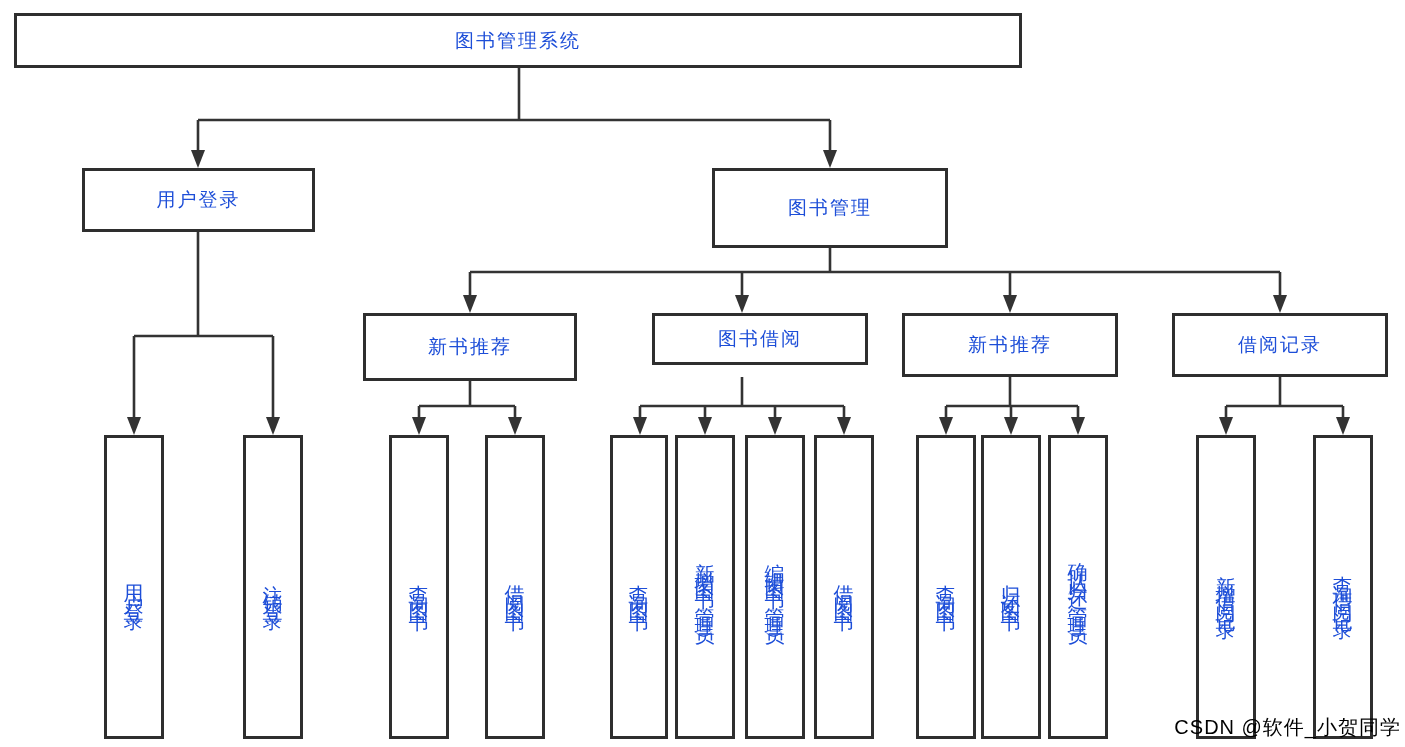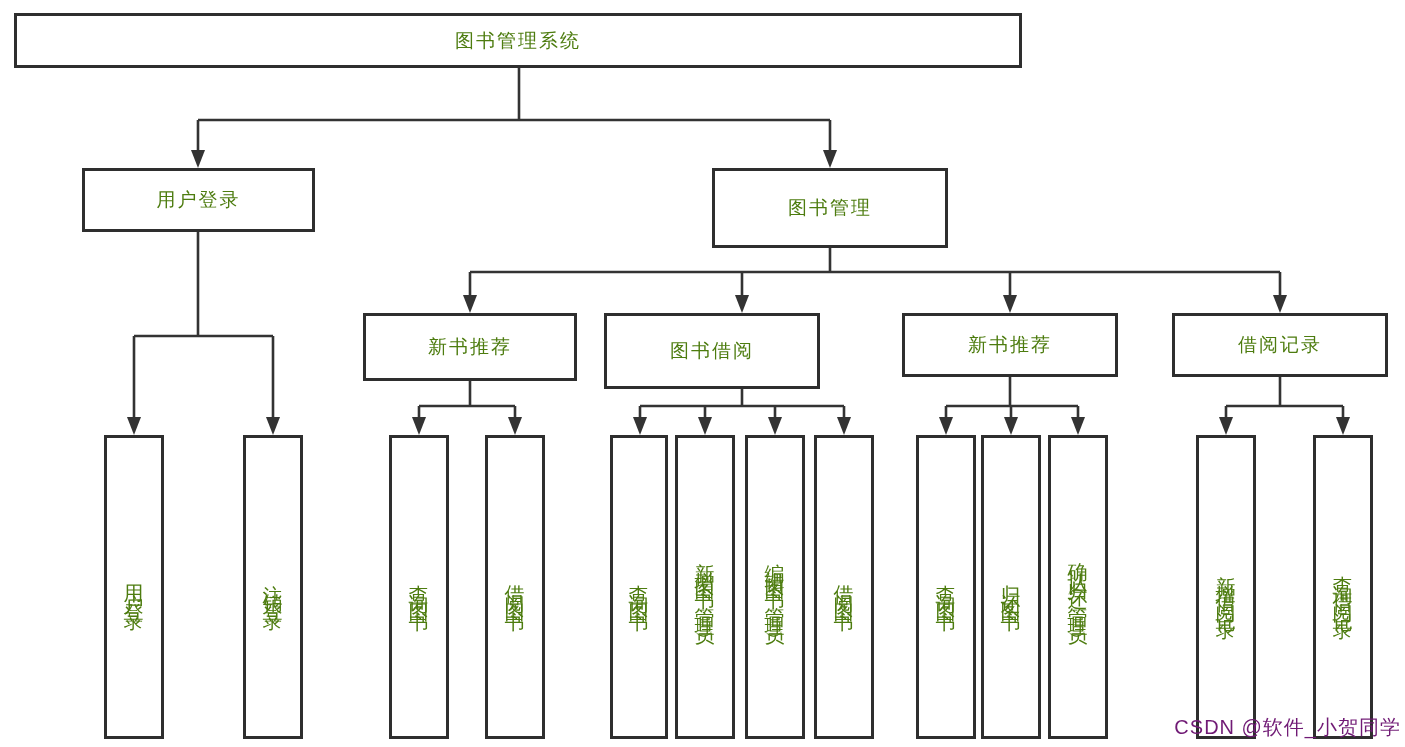--- a/index.html
+++ b/index.html
@@ -15,21 +15,21 @@
     width: 1405px; height: 747px;
     z-index: 0;
   }
   #connectors path { stroke: #333333; stroke-width: 2.6; fill: none; }
   #connectors polygon { fill: #333333; stroke: none; }
   .box {
     position: absolute;
     box-sizing: border-box;
     border: 3px solid #2e2e2e;
     background: #ffffff;
-    color: #4d7c0f;
+    color: #1d4ed8;
     display: flex;
     align-items: center;
     justify-content: center;
     z-index: 1;
   }
   .hbox {
     font-size: 19px;
     letter-spacing: 2px;
     white-space: nowrap;
   }
@@ -38,21 +38,21 @@
     text-orientation: upright;
     font-size: 20px;
     letter-spacing: 9px;
     line-height: 1;
   }
   #watermark {
     position: absolute;
     top: 714px;
     right: 4px;
     z-index: 2;
-    color: #701a75;
+    color: #000000;
     font-size: 20px;
     letter-spacing: 1px;
     white-space: nowrap;
   }
 </style>
 </head>
 <body>
 
 <svg id="connectors" viewBox="0 0 1405 747" xmlns="http://www.w3.org/2000/svg">
   <g>
@@ -96,21 +96,21 @@
     <polygon points="1336,417 1350,417 1343,435"></polygon>
   </g>
 </svg>
 
 <div class="box hbox" style="left:14px; top:13px; width:1008px; height:55px;">图书管理系统</div>
 
 <div class="box hbox" style="left:82px; top:168px; width:233px; height:64px;">用户登录</div>
 <div class="box hbox" style="left:712px; top:168px; width:236px; height:80px;">图书管理</div>
 
 <div class="box hbox" style="left:363px; top:313px; width:214px; height:68px;">新书推荐</div>
-<div class="box hbox" style="left:604px; top:313px; width:216px; height:76px;">图书借阅</div>
+<div class="box hbox" style="left:652px; top:313px; width:216px; height:52px;">图书借阅</div>
 <div class="box hbox" style="left:902px; top:313px; width:216px; height:64px;">新书推荐</div>
 <div class="box hbox" style="left:1172px; top:313px; width:216px; height:64px;">借阅记录</div>
 
 <div class="box vbox" style="left:104px; top:435px; width:60px; height:304px;">用户登录</div>
 <div class="box vbox" style="left:243px; top:435px; width:60px; height:304px;">注销登录</div>
 
 <div class="box vbox" style="left:389px; top:435px; width:60px; height:304px;">查询图书</div>
 <div class="box vbox" style="left:485px; top:435px; width:60px; height:304px;">借阅图书</div>
 
 <div class="box vbox" style="left:610px; top:435px; width:58px; height:304px;">查询图书</div>

